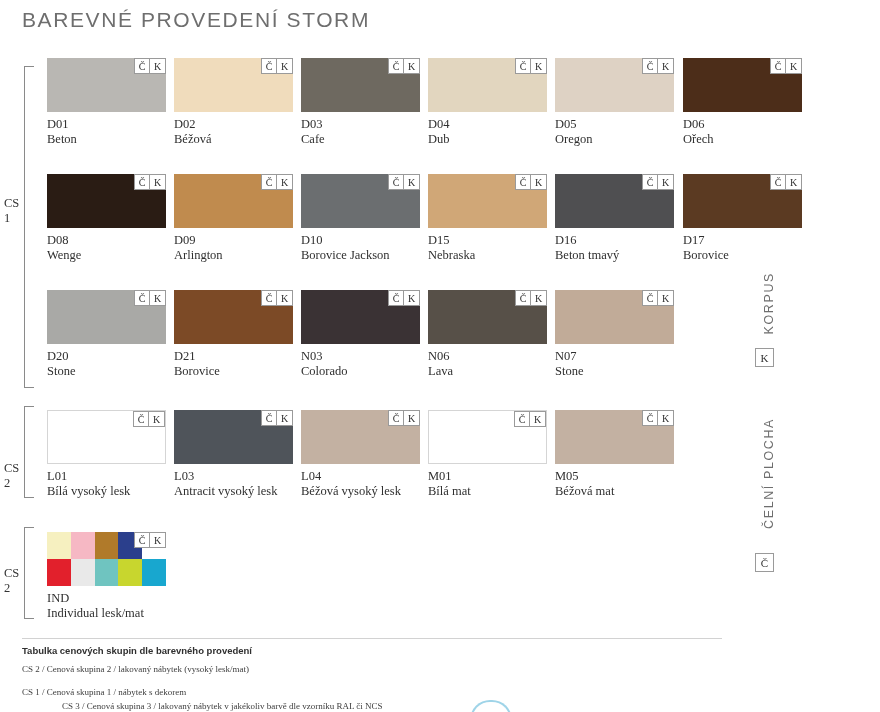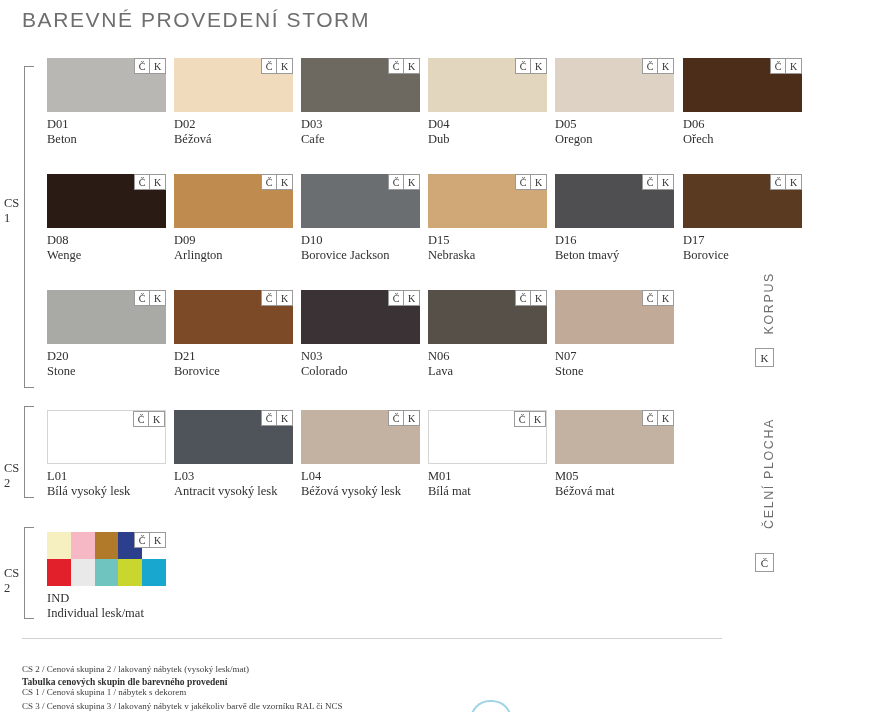--- a/index.html
+++ b/index.html
@@ -138,25 +138,24 @@
     left: 22px;
     top: 638px;
     width: 700px;
     height: 1px;
     background: #d2d2d2;
   }
   .foot-title {
     position: absolute;
     left: 22px;
     top: 645px;
-    font-family: Liberation Serif, serif;
+    font-family: Liberation Sans, sans-serif;
     font-size: 9.5px;
     font-weight: bold;
     color: #2f2f2f;
-    margin-top: 32px;
   }
   .foot-line {
     position: absolute;
     left: 22px;
     font-family: "Liberation Serif", serif;
     font-size: 9px;
     color: #3d3d3d;
   }
   .bottom-arc {
     position: absolute;
@@ -437,16 +436,16 @@
 
   <div class="vlabel" style="right:8px; top:272px;">KORPUS</div>
   <div class="vbadge" style="right:10px; top:348px;">K</div>
   <div class="vlabel" style="right:8px; top:418px;">ČELNÍ PLOCHA</div>
   <div class="vbadge" style="right:10px; top:553px;">Č</div>
 
   <div class="divider"></div>
   <div class="foot-title">Tabulka cenových skupin dle barevného provedení</div>
   <div class="foot-line" style="top:687px;">CS 1 / Cenová skupina 1 / nábytek s dekorem</div>
   <div class="foot-line" style="top:664px;">CS 2 / Cenová skupina 2 / lakovaný nábytek (vysoký lesk/mat)</div>
-  <div class="foot-line" style="top:701px;">CS 3 / Cenová skupina 3 / lakovaný nábytek v jakékoliv barvě dle vzorníku RAL či NCS</div>
+  <div class="foot-line" style="top:701px;margin-left:40px;">CS 3 / Cenová skupina 3 / lakovaný nábytek v jakékoliv barvě dle vzorníku RAL či NCS</div>
   <div class="bottom-arc"></div>
 
 </div>
 
 </body></html>

